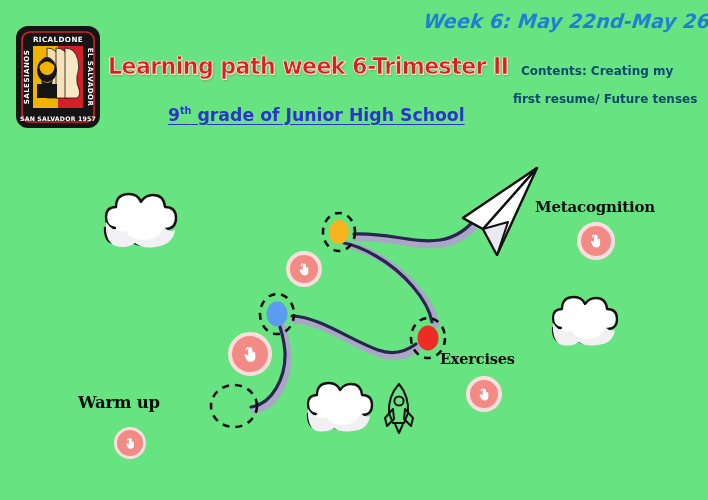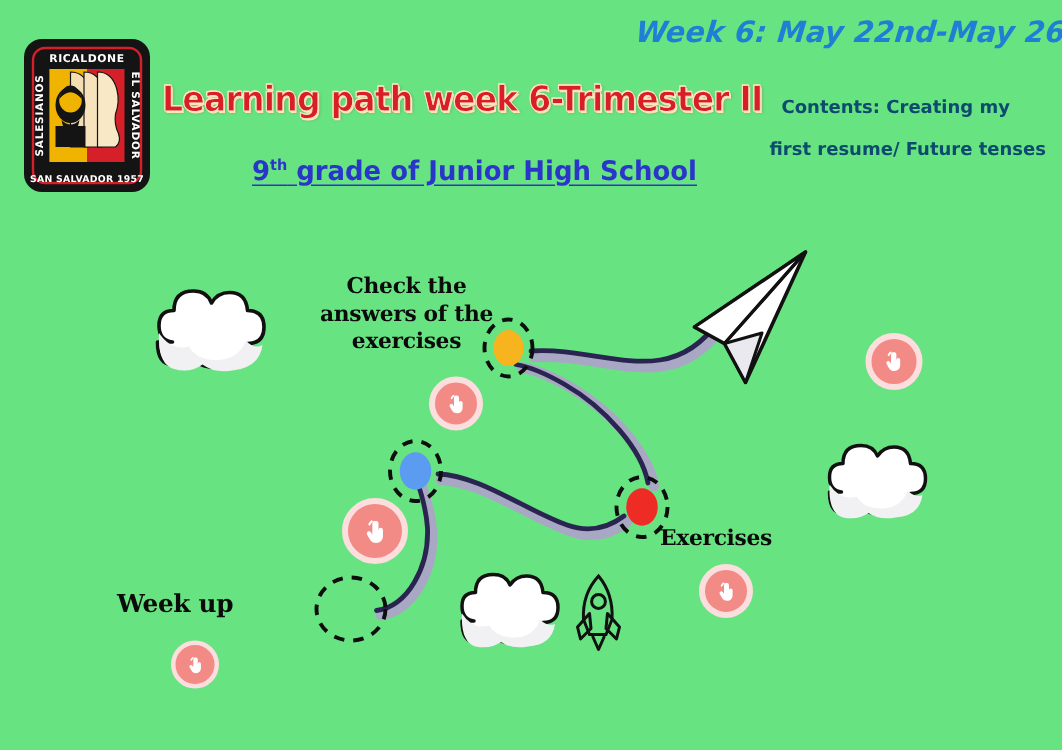--- a/index.html
+++ b/index.html
@@ -168,29 +168,27 @@
 
     <g>
       <path d="M399 384 q10 12 9 29 l-4 10 h-11 l-4 -10 q-1 -17 10 -29 Z" fill="none" stroke="#111111" stroke-width="2"></path>
       <circle cx="399" cy="401" r="4.6" fill="none" stroke="#111111" stroke-width="2"></circle>
       <path d="M393 409 l-8 9 l2 8 l7 -7 Z" fill="none" stroke="#111111" stroke-width="2" stroke-linejoin="round"></path>
       <path d="M405 409 l8 9 l-2 8 l-7 -7 Z" fill="none" stroke="#111111" stroke-width="2" stroke-linejoin="round"></path>
       <path d="M395 424 l4 9 l4 -9" fill="none" stroke="#111111" stroke-width="2" stroke-linejoin="round"></path>
     </g>
   </svg>
 
-  <div class="node-label" id="label-check">Check the
-answers of the
-exercises</div>
-
-
-  <div class="node-label" id="label-warmup">Week up</div>
+
+
+  <div class="node-label" id="label-warmup">Warm up</div>
 
   <div class="node-label" id="label-exercises">Exercises</div>
 
+  <div class="node-label" id="label-metacognition">Metacognition</div>
 
   <div class="click-btn" id="btn-check" style="left:286px;top:251px;width:36px;height:36px;">
     <span>
       <svg width="17" height="17" viewBox="0 0 24 24">
         <path d="M10.5 12.2V5.6a1.8 1.8 0 0 1 3.6 0v6.1" fill="#ffffff"></path>
         <path d="M14.1 10.6c0-1 .8-1.7 1.7-1.7s1.7.7 1.7 1.7v4.6c0 3.2-2.1 5.3-5.2 5.3-2.4 0-3.9-1-4.9-2.8l-2-3.6c-.5-.9-.1-1.9.8-2.3.8-.4 1.7-.1 2.2.7l1 1.6V5.6a1.8 1.8 0 0 1 3.6 0v5" fill="#ffffff"></path>
         <path d="M7.2 6.4A5 5 0 0 1 9 4.1" fill="none" stroke="#ffffff" stroke-width="1.7" stroke-linecap="round"></path>
       </svg>
     </span>
   </div>

